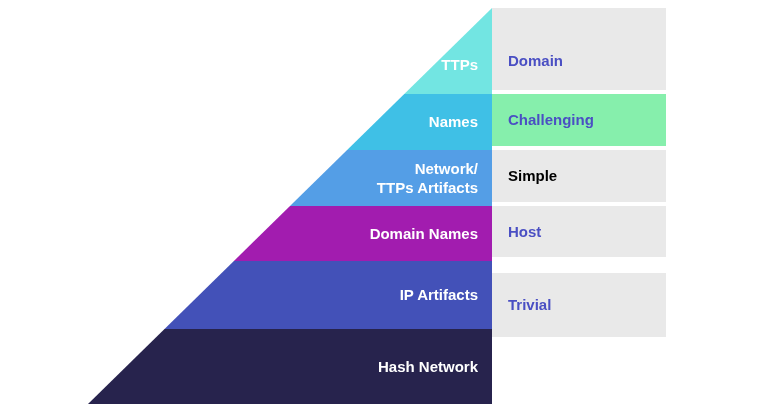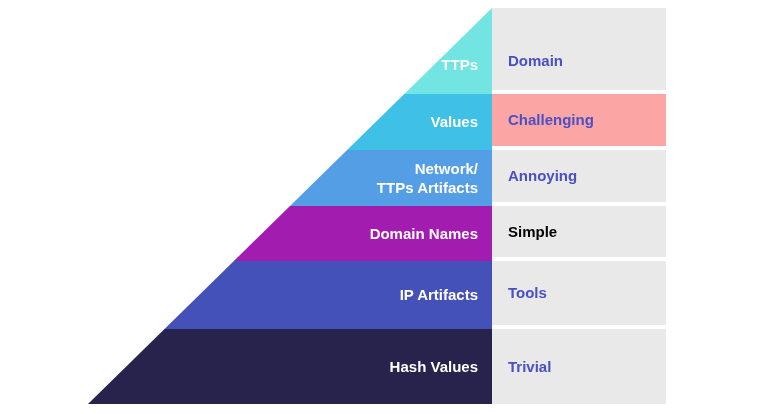--- a/index.html
+++ b/index.html
@@ -78,51 +78,48 @@
 </head>
 <body>
 
 <div class="stage">
 
   <div class="pyramid">
     <div class="level" style="background: rgb(114, 229, 226);">
       <span class="level-label">TTPs</span>
     </div>
     <div class="level" style="background: rgb(63, 192, 230);">
-      <span class="level-label">Values</span>
+      <span class="level-label">Names</span>
     </div>
     <div class="level" style="background: rgb(84, 158, 230);">
       <span class="level-label">Network/
 TTPs Artifacts</span>
     </div>
     <div class="level" style="background: #a21caf;">
       <span class="level-label">Domain Names</span>
     </div>
     <div class="level" style="background: rgb(67, 81, 184);">
       <span class="level-label">IP Artifacts</span>
     </div>
     <div class="level" style="background: rgb(39, 35, 77);">
-      <span class="level-label">Hash Values</span>
+      <span class="level-label">Hash Network</span>
     </div>
   </div>
 
   <div class="pain-col">
     <div class="pain-row" style="background: rgb(233, 233, 233);">
       <span class="pain-label" style="color: rgb(74, 79, 195);">Domain</span>
     </div>
-    <div class="pain-row" style="background: #fca5a5; align-items: center;">
+    <div class="pain-row" style="background: #86efac; align-items: center;">
       <span class="pain-label" style="color: rgb(74, 79, 195);">Challenging</span>
-    </div>
-    <div class="pain-row" style="background: rgb(233, 233, 233);">
-      <span class="pain-label" style="color: rgb(74, 79, 195);">Annoying</span>
     </div>
     <div class="pain-row" style="background: rgb(233, 233, 233);">
       <span class="pain-label" style="color: #000000;">Simple</span>
     </div>
     <div class="pain-row" style="background: rgb(233, 233, 233);">
-      <span class="pain-label" style="color: rgb(74, 79, 195);">Tools</span>
+      <span class="pain-label" style="color: rgb(74, 79, 195);">Host</span>
     </div>
-    <div class="pain-row" style="background: rgb(233, 233, 233);">
+    <div class="pain-row" style="background: rgb(233, 233, 233); margin-top: 12px;">
       <span class="pain-label" style="color: rgb(74, 79, 195);">Trivial</span>
     </div>
   </div>
 
 </div>
 
 </body></html>

